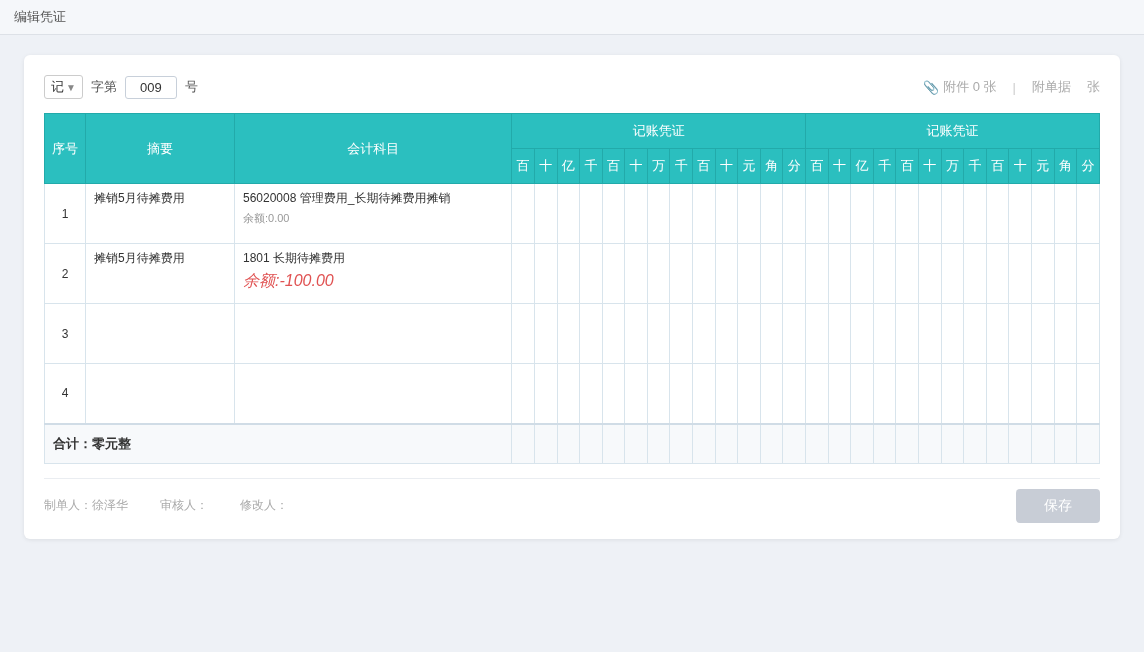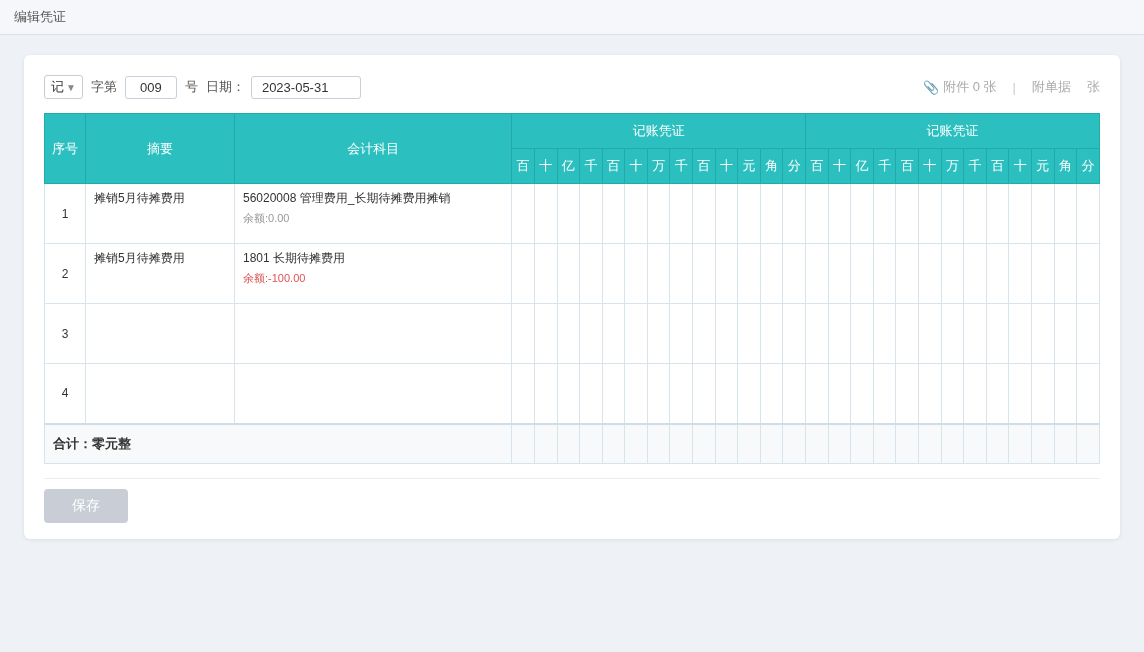--- a/index.html
+++ b/index.html
@@ -181,23 +181,24 @@
       vertical-align: middle;
       color: #333;
       font-size: 13px;
     }
     .balance-text {
       font-size: 11px;
       color: #999;
       margin-top: 4px;
     }
     .balance-negative {
-      font-size: 11px;
+      font-size: 16px;
       color: #e05252;
       margin-top: 4px;
+      font-style: italic;
     }
     .total-row td {
       background: #f7f9fb;
       border-top: 2px solid #d0dce6;
       font-size: 13px;
       color: #333;
       padding: 10px 8px;
     }
     .footer-bar {
       display: flex;
@@ -236,24 +237,20 @@
 
     <div class="voucher-top-bar">
       <div class="voucher-left-info">
         <div class="ji-label">
           <span>记</span>
           <span class="arrow">▼</span>
         </div>
         <span class="zi-di">字第</span>
         <input class="number-input" type="text" value="009" style="">
         <span class="hao-label">号</span>
-        <div class="date-area">
-          <span class="date-label">日期：</span>
-          <input class="date-input" type="text" value="2023-05-31" style="">
-        </div>
       </div>
       <div class="voucher-right-info">
         <div class="attachment-info">
           <span>📎</span>
           <span class="attach-link">附件 0 张</span>
         </div>
         <span class="attach-sep">|</span>
         <span class="attach-link">附单据</span>
         <span class="zhang-label">张</span>
       </div>
@@ -494,16 +491,21 @@
             <td class="digit-cell"></td>
             <td class="digit-cell"></td>
             <td class="digit-cell"></td>
             <td class="digit-cell"></td>
           </tr>
         </tfoot>
       </table>
     </div>
 
     <div class="footer-bar">
+      <div class="footer-left">
+        <span>制单人：徐泽华</span>
+        <span>审核人：</span>
+        <span>修改人：</span>
+      </div>
       <button class="save-btn">保存</button>
     </div>
   </div>
 </div>
 
 </body></html>

